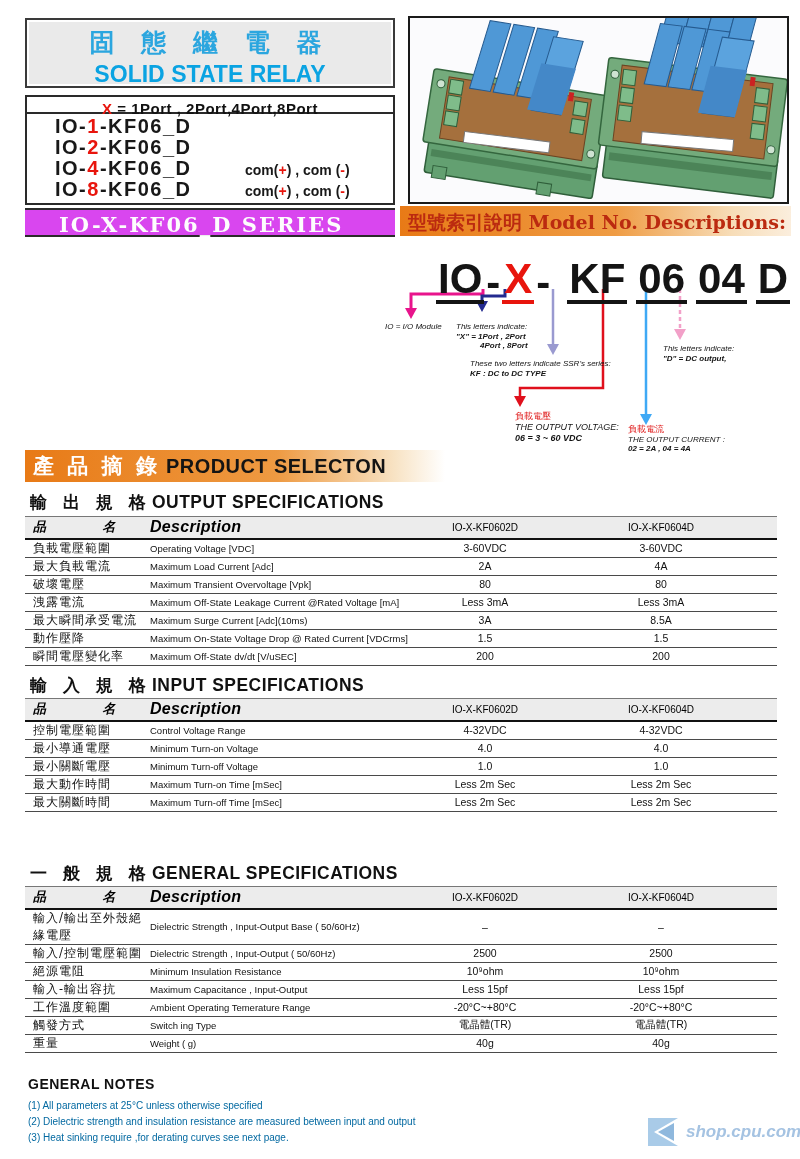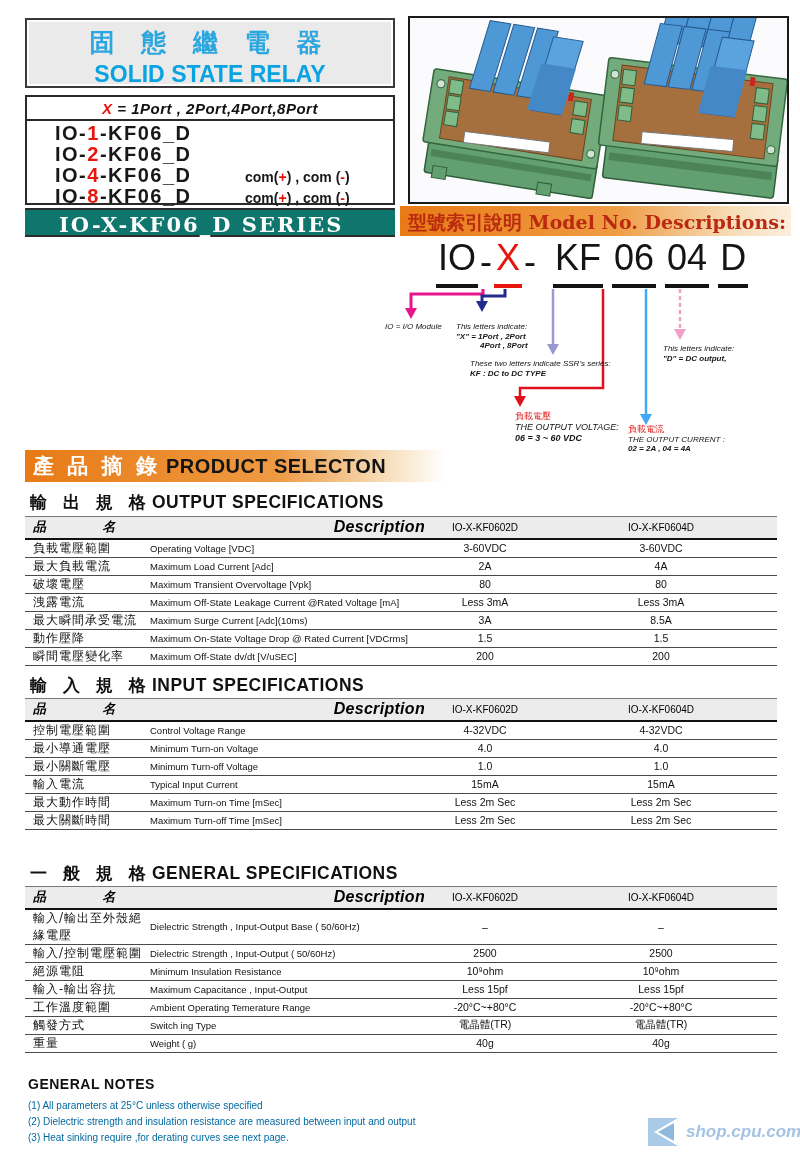--- a/index.html
+++ b/index.html
@@ -9,48 +9,48 @@
   .red { color:#e8150d; }
 
   
   .title-box { left:25px; top:18px; width:370px; height:70px; background:#eaeaea;
     border:2px solid #3a3a3a; box-shadow:inset 0 0 0 2px #fff; text-align:center; padding-top:6px; }
   .title-cn { font-family:"DejaVu Serif", serif; font-size:25px; font-weight:bold; color:#2ba6df; letter-spacing:9px; }
   .title-en { font-size:24px; font-weight:bold; color:#0aa3e2; letter-spacing:0px; margin-top:1px; transform:scaleX(0.96); }
 
   
   .model-box { left:25px; top:95px; width:370px; height:110px; background:#fff; border:2px solid #2a2a2a; }
-  .port-line { height:24px; border-bottom:2px solid #2a2a2a; text-align:center; font-size:15px; font-weight:bold; color:#111; padding-top:3px; letter-spacing:0.5px;font-style:italic; }
+  .port-line { height:17px; border-bottom:2px solid #2a2a2a; text-align:center; font-size:15px; font-weight:bold; color:#111; padding-top:3px; letter-spacing:0.5px; }
   .model-row { position:relative; height:21px; }
   .model-name { position:absolute; left:28px; top:0; font-size:20px; font-weight:bold; color:#181818; letter-spacing:1.5px; line-height:21px; }
   .model-note { position:absolute; left:218px; top:3px; font-size:14px; font-weight:bold; color:#181818; line-height:18px; }
 
   
-  .series-banner { left:25px; top:208px; width:370px; height:29px; background:#0f766e;
+  .series-banner { left:25px; top:208px; width:370px; height:29px; background:#d946ef;
     border-top:2px solid #2b2b2b; border-bottom:2px solid #2b2b2b;
     font-family:"DejaVu Serif", serif; font-size:21px; font-weight:bold; color:#fdfdfd;
     letter-spacing:2px; padding:2px 0 0 34px; }
 
   
   .photo-box { left:408px; top:16px; width:381px; height:188px; border:2px solid #1a1a1a; background:#fbfbfc; }
 
   
   .modelno-banner { left:400px; top:206px; width:391px; height:30px;
     background:linear-gradient(to right,#e87a16,#ef9c44 55%,#f7ddb8 85%,#fbeedd);
     font-family:"DejaVu Serif", serif; font-size:19px; font-weight:bold; color:#bb2a10; padding:4px 0 0 8px; white-space:nowrap; }
 
   
   .diagram { left:380px; top:238px; width:420px; height:214px; }
   .bigmodel { position:absolute; left:56px; top:2px; display:flex; align-items:flex-end; white-space:nowrap; }
-  .seg { display:inline-block; font-size:36px; line-height:1; font-weight:normal; color:#141414; padding:0 2px 8px; }
+  .seg { display:inline-block; font-size:42px; line-height:1; font-weight:bold; color:#141414; padding:0 2px 0; }
   .ub { border-bottom:4px solid #141414; }
   .segred { color:#e8150d; }
   .ur { border-bottom:4px solid #e8150d; }
   .hy2 { margin-right:6px; }
-  .gap { margin-left:9px; }
+  .gap { margin-left:9px;margin-top:18px; }
   .dsvg { position:absolute; left:0; top:0; }
   .dlbl { position:absolute; font-style:italic; font-size:8px; color:#141414; line-height:1.2; white-space:nowrap; }
   .dred { font-style:normal; font-size:9px; color:#e02020; }
 
   
   .product-banner { left:25px; top:450px; width:420px; height:32px;
     background:linear-gradient(to right,#e87a16,#ee9a42 60%,#f8e3c4 88%,#ffffff);
     display:flex; align-items:center; padding-left:8px; white-space:nowrap; }
   .product-cn { font-family:"DejaVu Serif", serif; font-size:21px; font-weight:bold; color:#fff; letter-spacing:3px; }
   .product-en { font-size:21px; font-weight:bold; color:#141414; margin-left:6px; transform:scaleX(0.95); transform-origin:left; letter-spacing:0.5px; }
@@ -59,21 +59,21 @@
   .sec-head { position:absolute; left:30px; display:flex; align-items:baseline; }
   .sec-cn { font-family:"DejaVu Serif", serif; font-size:17px; font-weight:bold; color:#111; letter-spacing:5px; width:122px; }
   .sec-en { font-size:18px; font-weight:bold; color:#111; transform:scaleX(0.97); transform-origin:left; letter-spacing:0.5px; }
 
   table.spec { position:absolute; left:25px; width:752px; border-collapse:collapse; table-layout:fixed; }
   table.spec col.w0 { width:125px; } table.spec col.w1 { width:275px; }
   table.spec col.w2 { width:120px; } table.spec col.w3 { width:232px; }
   table.spec thead tr { background:#ececec; border-top:1px solid #777; border-bottom:2px solid #111; height:22px; }
   table.spec tbody tr { border-bottom:1px solid #4a4a4a; height:18px; }
   th.h0 { font-family:"DejaVu Serif", serif; font-size:13px; font-weight:bold; text-align:left; padding-left:8px; word-spacing:52px; font-style:italic; }
-  th.h1 { font-size:16px; font-style:italic; text-align:right; letter-spacing:0.3px; }
+  th.h1 { font-size:16px; font-style:italic; text-align:left; letter-spacing:0.3px; }
   th.h2, th.h3 { font-size:10px; font-weight:normal; text-align:center; }
   td.c0 { font-family:"DejaVu Serif", serif; font-size:12px; color:#111; padding-left:8px; letter-spacing:1px; }
   td.c1 { font-size:9.5px; color:#111; }
   td.c2, td.c3 { font-size:10.5px; color:#111; text-align:center; }
 
   
   .notes-head { left:28px; top:1076px; font-size:14px; font-weight:bold; color:#111; letter-spacing:0.5px; }
   .note-line { position:absolute; left:28px; font-size:10px; color:#0369a1;text-align:center; }
 
   
@@ -334,26 +334,20 @@
         <td class="c2">4.0</td>
         <td class="c3">4.0</td>
       </tr>
       <tr>
         <td class="c0">最小關斷電壓</td>
         <td class="c1">Minimum Turn-off Voltage</td>
         <td class="c2">1.0</td>
         <td class="c3">1.0</td>
       </tr>
       <tr>
-        <td class="c0">輸入電流</td>
-        <td class="c1">Typical Input Current</td>
-        <td class="c2">15mA</td>
-        <td class="c3">15mA</td>
-      </tr>
-      <tr>
         <td class="c0">最大動作時間</td>
         <td class="c1">Maximum Turn-on Time [mSec]</td>
         <td class="c2">Less 2m Sec</td>
         <td class="c3">Less 2m Sec</td>
       </tr>
       <tr>
         <td class="c0">最大關斷時間</td>
         <td class="c1">Maximum Turn-off Time [mSec]</td>
         <td class="c2">Less 2m Sec</td>
         <td class="c3">Less 2m Sec</td>

